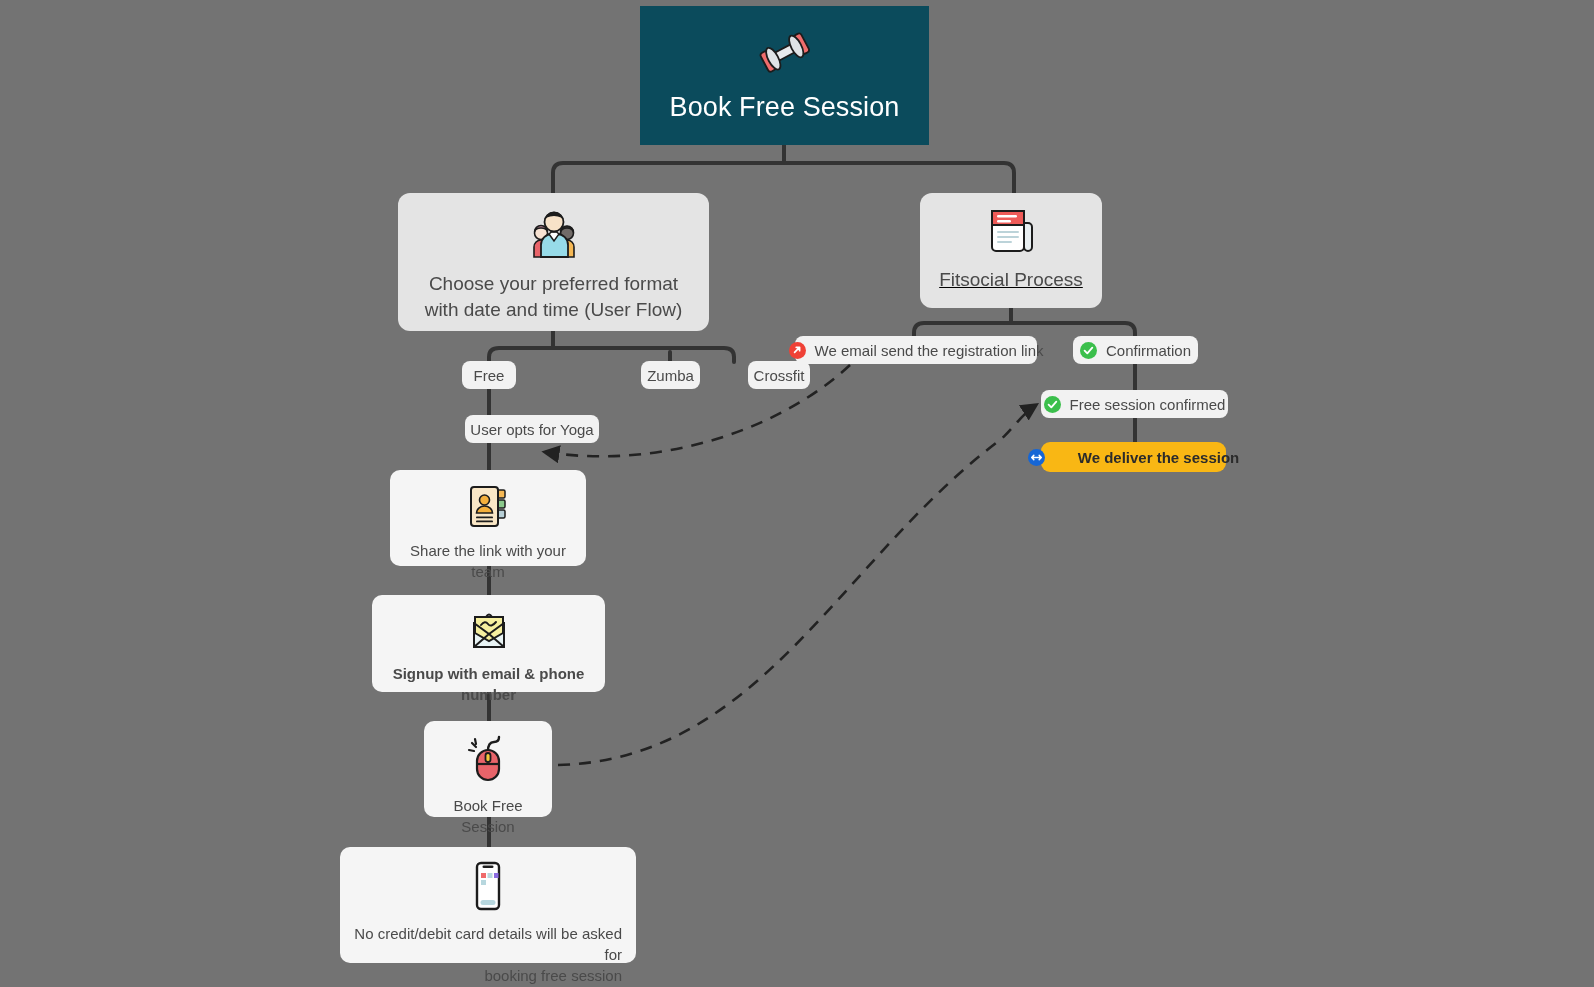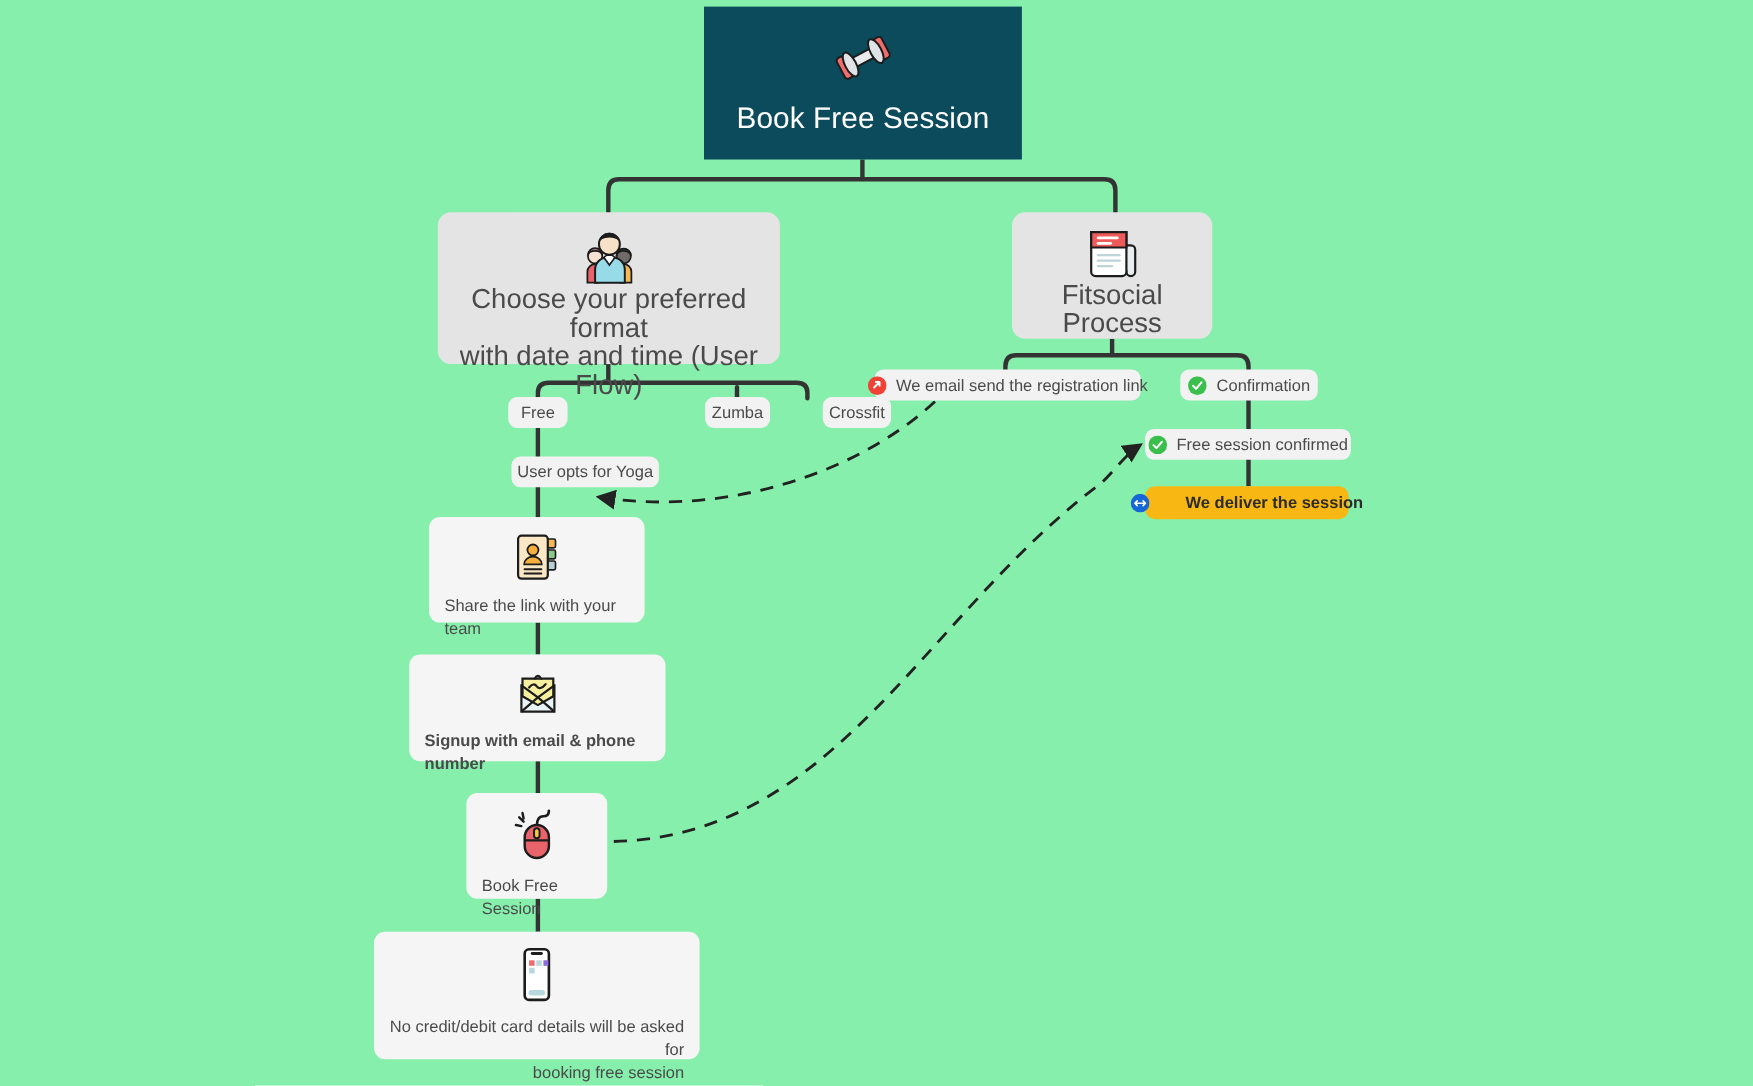--- a/index.html
+++ b/index.html
@@ -9,21 +9,21 @@
     background: #ffffff;
   }
   body {
     font-family: "Liberation Sans", sans-serif;
     -webkit-font-smoothing: antialiased;
   }
   #canvas {
     position: relative;
     width: 1594px;
     height: 987px;
-    background: #86efac;
+    background: #737373;
     overflow: hidden;
   }
   #edges {
     position: absolute;
     left: 0;
     top: 0;
     width: 1594px;
     height: 987px;
     pointer-events: none;
   }
@@ -55,41 +55,43 @@
   .card {
     background: #e4e4e4;
     border-radius: 12px;
     display: flex;
     flex-direction: column;
     align-items: center;
     justify-content: flex-start;
     padding: 14px 16px 14px 16px;
   }
   .card .card-label {
-    font-size: 25px;
+    font-size: 19px;
     line-height: 26px;
     color: #4a4a4a;
     text-align: center;
+    margin-top: 12px;
     white-space: pre-line;
   }
 
   
   .step {
     background: #f5f5f5;
     border-radius: 10px;
     display: flex;
     flex-direction: column;
     align-items: center;
     justify-content: flex-start;
     padding: 14px 14px 10px 14px;
   }
   .step .step-label {
     font-size: 15px;
     line-height: 21px;
     color: #4a4a4a;
+    text-align: center;
     margin-top: 10px;
     white-space: pre-line;
   }
   .step.align-left .step-label { text-align: right; width: 100%; }
 
   
   .chip {
     background: #f2f2f2;
     border-radius: 8px;
     display: flex;
@@ -193,21 +195,21 @@
         <path d="M17 50 v-12 a11 11 0 0 1 11-11 h5 a11 11 0 0 1 11 11 v12 z" fill="#97dbe8" stroke="#1c1c1c" stroke-width="1.8"></path>
         <path d="M25 27 l5 7 l5 -7 l-2.5 -2 h-5 z" fill="#ffffff" stroke="#1c1c1c" stroke-width="1.5"></path>
         <circle cx="30" cy="15" r="9.5" fill="#f7e2c8" stroke="#1c1c1c" stroke-width="1.8"></circle>
         <path d="M20.2 14.5 a9.8 9.8 0 0 1 19.6 0 a9.8 5.5 0 0 0 -19.6 0 z" fill="#1c1c1c"></path>
       </svg>
     </span>
     <span class="card-label">Choose your preferred format
 with date and time (User Flow)</span>
   </div>
 
-  <div class="node card" style="left:920px; top:193px; width:182px; height:115px;">
+  <div class="node card" style="left:920px; top:193px; width:182px; height:115px;text-decoration:underline;">
     <span>
       <svg class="icon-svg" width="50" height="48" viewBox="0 0 50 48" xmlns="http://www.w3.org/2000/svg">
         <path d="M34 16 h8 a4 4 0 0 1 4 4 v20 a4 4 0 0 1 -8 0 z" fill="#e9eff1" stroke="#1c1c1c" stroke-width="2"></path>
         <path d="M6 4 h32 v36 a4 4 0 0 1 -4 4 h-24 a4 4 0 0 1 -4 -4 z" fill="#ffffff" stroke="#1c1c1c" stroke-width="2"></path>
         <path d="M6 4 h32 v14 h-32 z" fill="#ef5b58" stroke="#1c1c1c" stroke-width="2"></path>
         <rect x="11" y="8" width="20" height="2.4" rx="1.2" fill="#ffffff"></rect>
         <rect x="11" y="13" width="14" height="2.4" rx="1.2" fill="#ffffff"></rect>
         <rect x="11" y="24" width="22" height="2" rx="1" fill="#bcd3d9"></rect>
         <rect x="11" y="29" width="22" height="2" rx="1" fill="#bcd3d9"></rect>
         <rect x="11" y="34" width="15" height="2" rx="1" fill="#bcd3d9"></rect>

